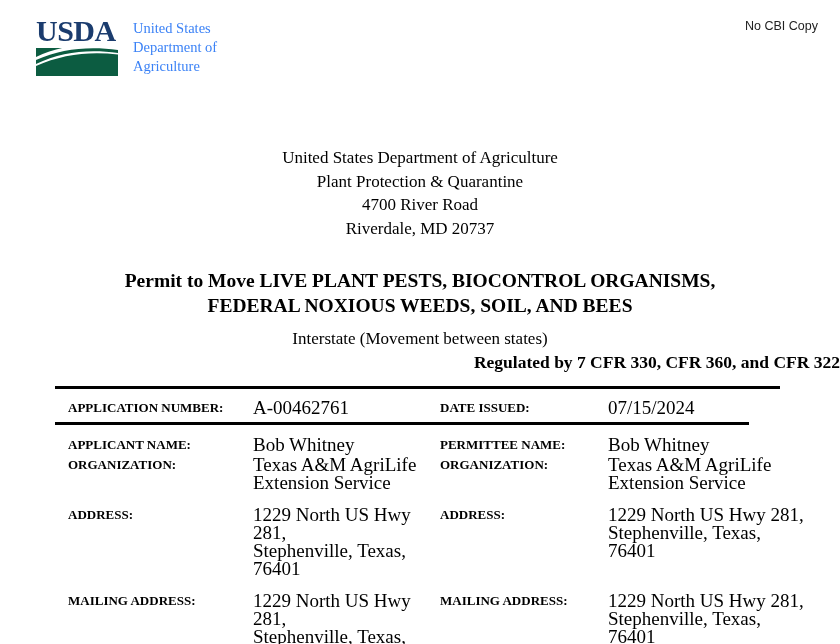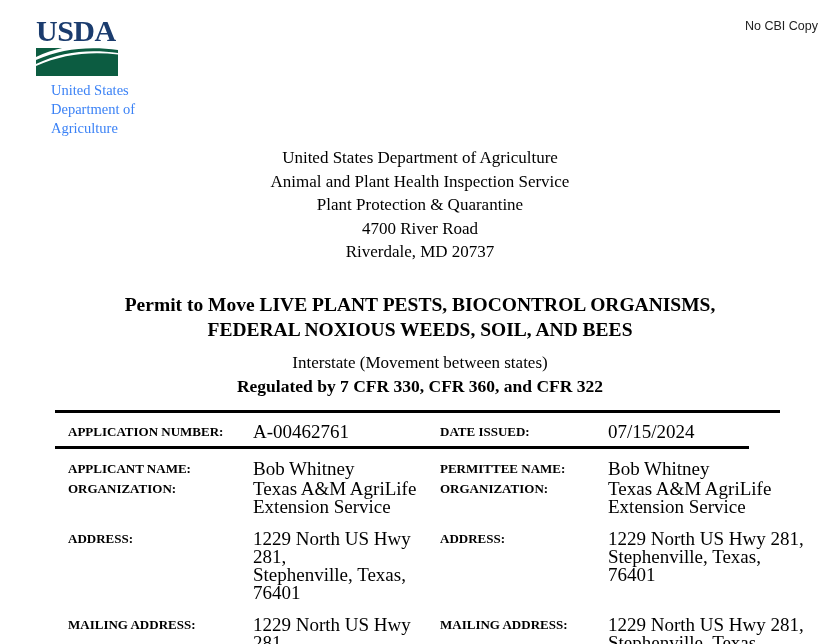--- a/index.html
+++ b/index.html
@@ -20,21 +20,20 @@
   .header-band {
     position: relative;
     height: 96px;
   }
   .logo-block {
     position: absolute;
     left: 36px;
     top: 14px;
     display: flex;
     align-items: flex-start;
-    flex-direction: column;
   }
   .usda-mark {
     width: 82px;
     height: 62px;
     position: relative;
     flex: none;
   }
   .usda-mark svg { display: block; }
   .logo-words {
     margin-left: 15px;
@@ -72,21 +71,21 @@
     line-height: 25px;
     margin-top: 28px;
   }
   .subtitle-plain {
     text-align: center;
     font-size: 17px;
     line-height: 22px;
     margin-top: 10px;
   }
   .subtitle-bold {
-    text-align: center;
+    text-align: right;
     font-size: 17.5px;
     font-weight: bold;
     line-height: 22px;
     margin-top: 1px;
   }
 
   
   .rule {
     height: 3px;
     background: #000000;
@@ -147,21 +146,20 @@
     <div class="logo-words">United States
 Department of
 Agriculture</div>
   </div>
 
   <div class="cbi-note">No CBI Copy</div>
 </div>
 
 <div class="agency-block">
   <div>United States Department of Agriculture</div>
-  <div>Animal and Plant Health Inspection Service</div>
   <div>Plant Protection &amp; Quarantine</div>
   <div>4700 River Road</div>
   <div>Riverdale, MD 20737</div>
 </div>
 
 <div class="permit-title">
   <div>Permit to Move LIVE PLANT PESTS, BIOCONTROL ORGANISMS,</div>
   <div>FEDERAL NOXIOUS WEEDS, SOIL, AND BEES</div>
 </div>
 <div class="subtitle-plain">Interstate (Movement between states)</div>

